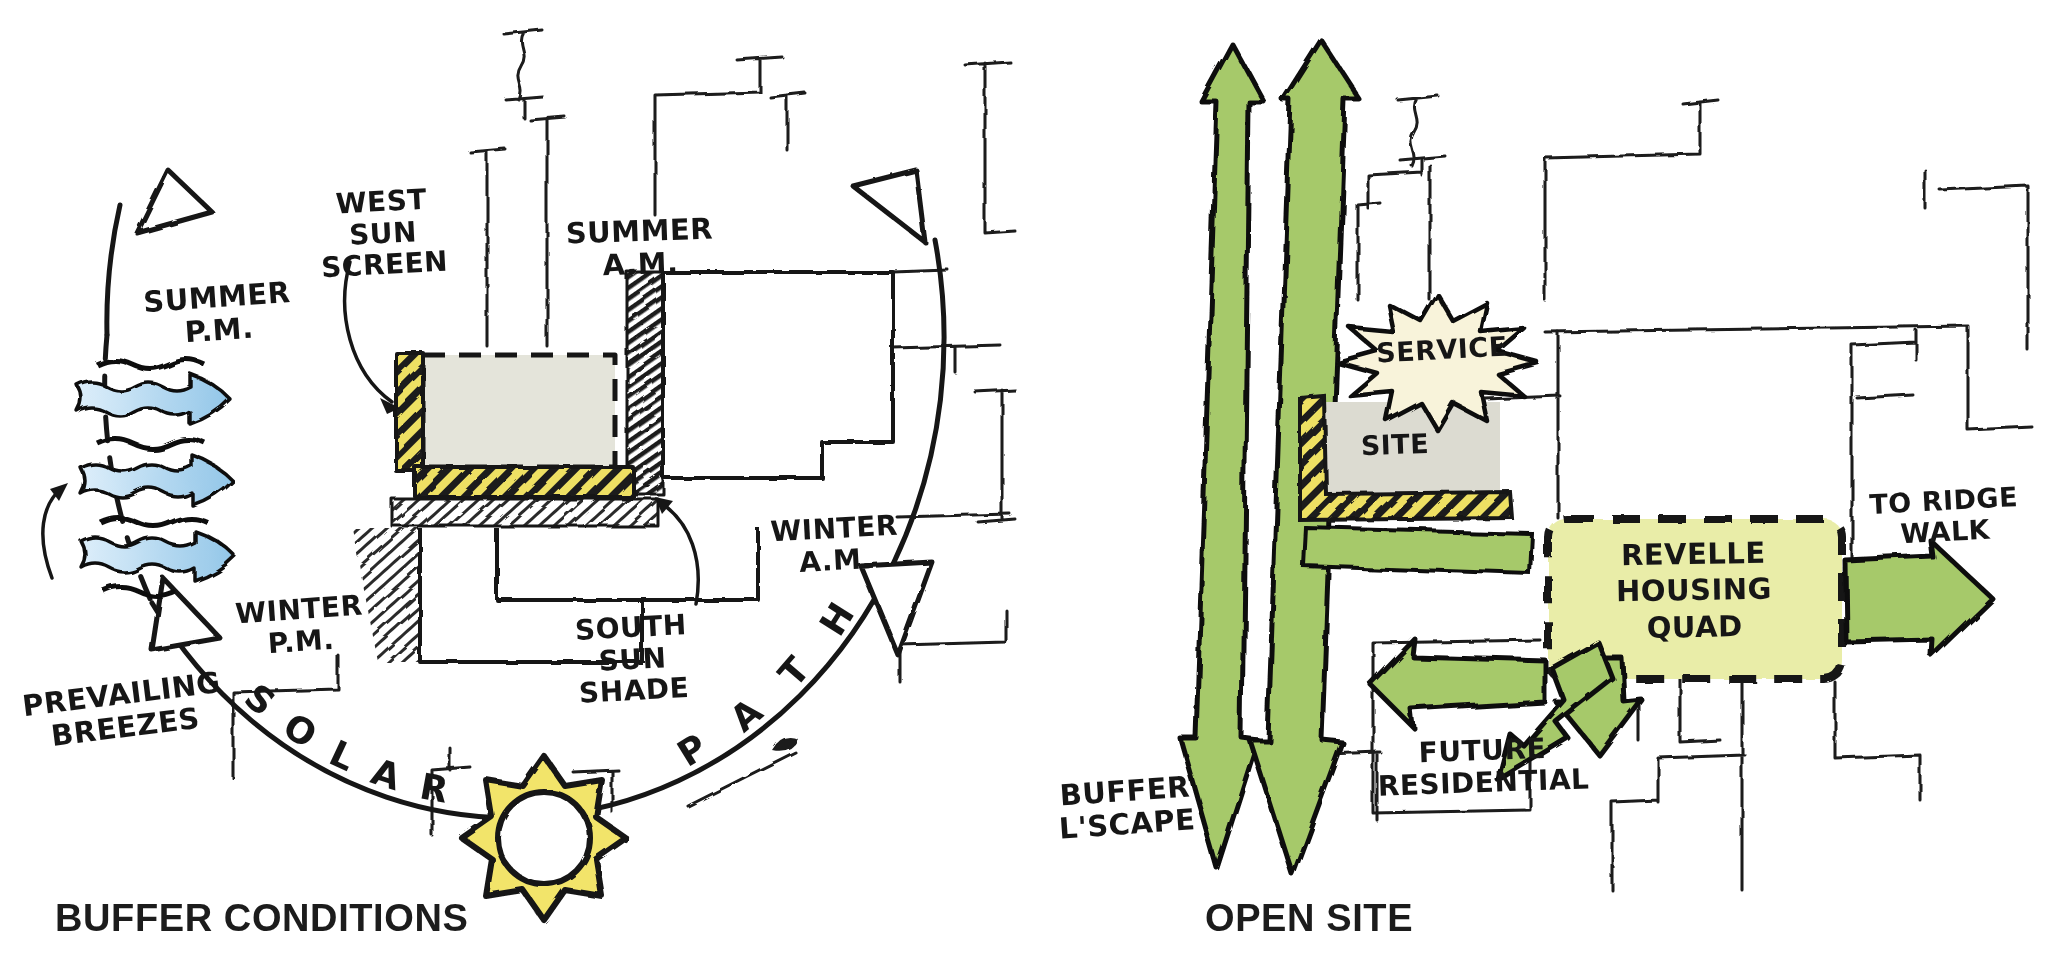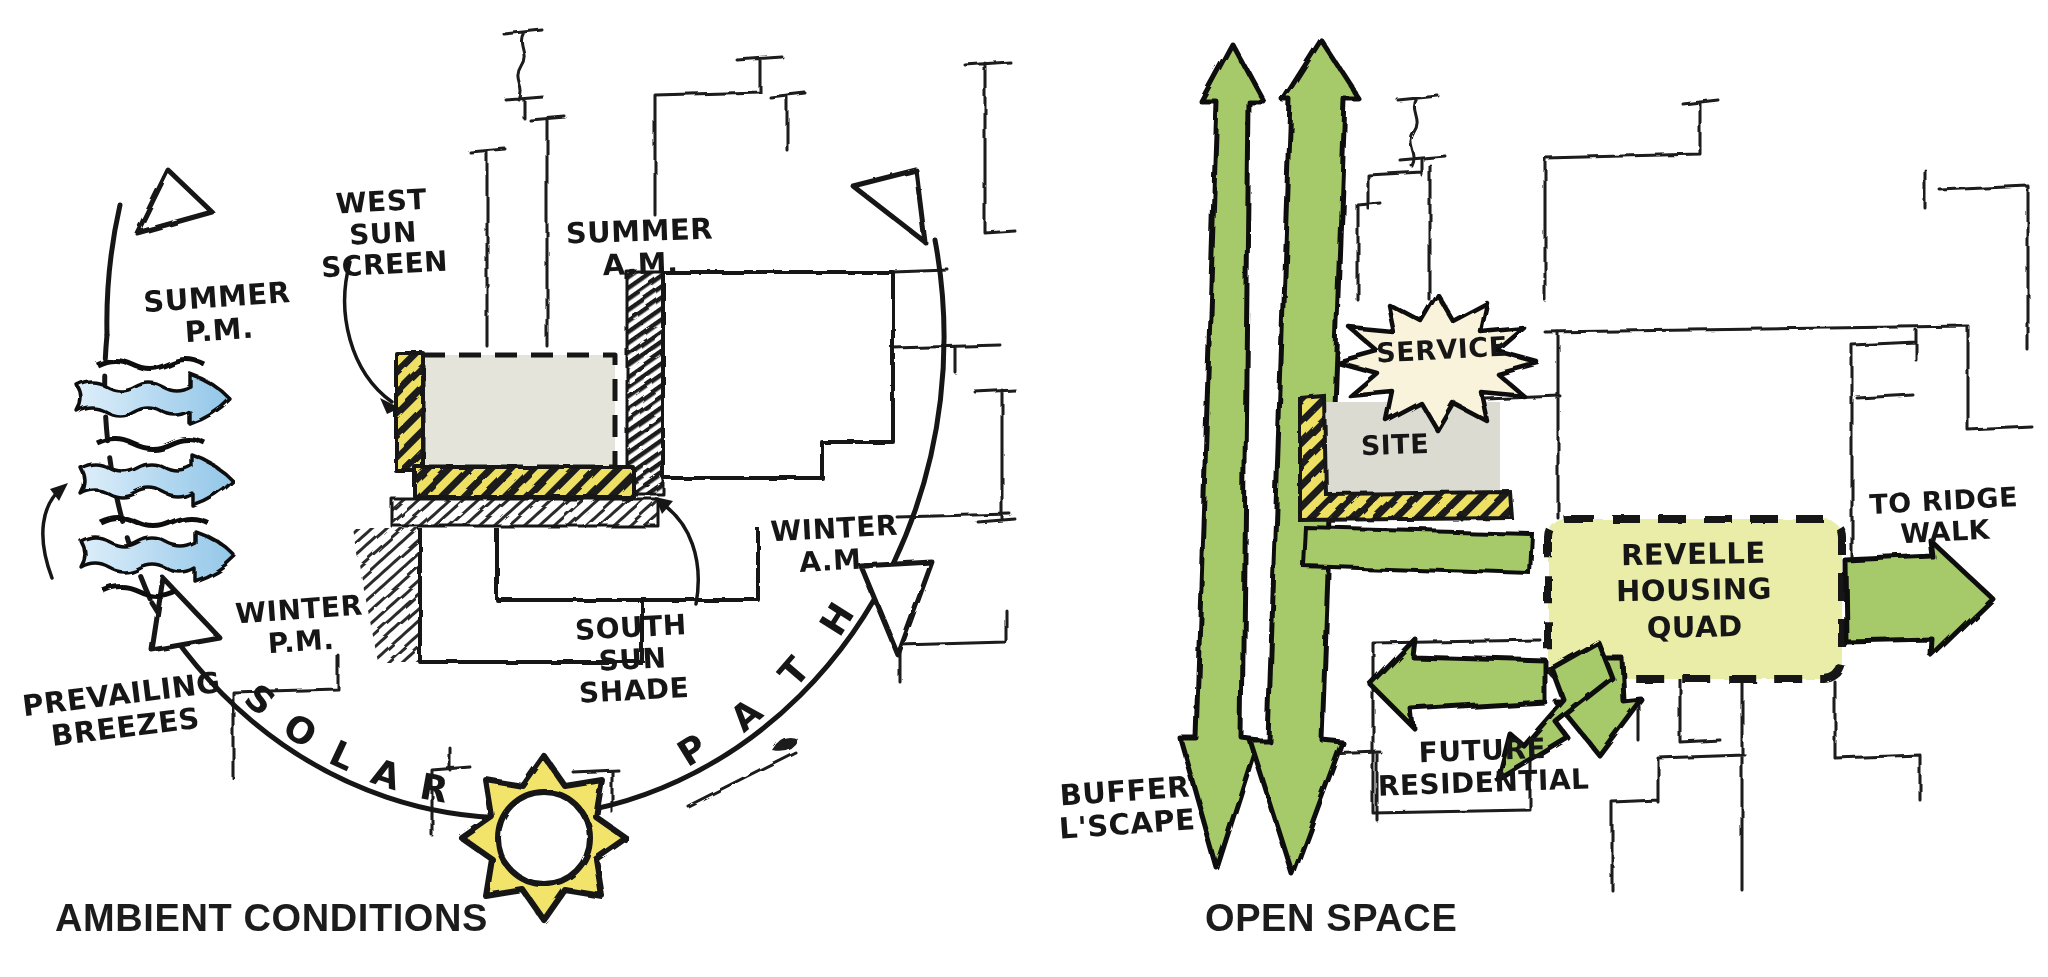--- a/index.html
+++ b/index.html
@@ -170,34 +170,34 @@
 
 <div class="lbl" style="left:760px;top:513px;width:150px;font-size:28px;transform:rotate(-3deg);">WINTER
 A.M.</div>
 
 <div class="lbl" style="left:540px;top:612px;width:185px;font-size:28px;transform:rotate(-3deg);">SOUTH
 SUN SHADE</div>
 
 <div class="lbl" style="left:16px;top:678px;width:215px;font-size:29px;transform:rotate(-7deg);">PREVAILING
 BREEZES</div>
 
-<div class="title" style="left:55px;top:897px;">AMBIENT CONDITIONS</div>
+<div class="title" style="left:55px;top:897px;">BUFFER CONDITIONS</div>
 
 <div class="lbl" style="left:1352px;top:335px;width:180px;font-size:27px;transform:rotate(-3deg);">SERVICE</div>
 
 <div class="lbl" style="left:1340px;top:430px;width:110px;font-size:27px;transform:rotate(-2deg);">SITE</div>
 
 <div class="lbl" style="left:1565px;top:536px;width:258px;font-size:29px;line-height:1.25;transform:rotate(-1deg);">REVELLE
 HOUSING
 QUAD</div>
 
 <div class="lbl" style="left:1862px;top:486px;width:165px;font-size:27px;transform:rotate(-3deg);">TO RIDGE
 WALK</div>
 
 <div class="lbl" style="left:1358px;top:735px;width:250px;font-size:28px;transform:rotate(-2deg);">FUTURE
 RESIDENTIAL</div>
 
 <div class="lbl" style="left:1036px;top:775px;width:180px;font-size:29px;transform:rotate(-4deg);">BUFFER
 L'SCAPE</div>
 
-<div class="title" style="left:1205px;top:897px;">OPEN SPACE</div>
+<div class="title" style="left:1205px;top:897px;">OPEN SITE</div>
 
 </div>
 
 </body></html>

